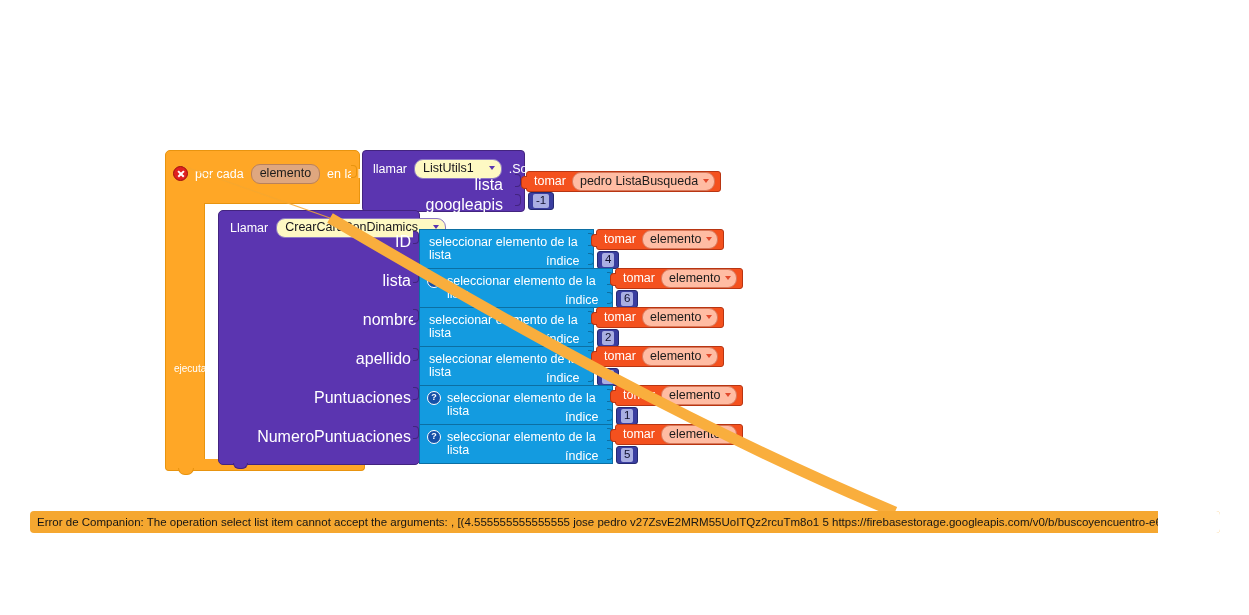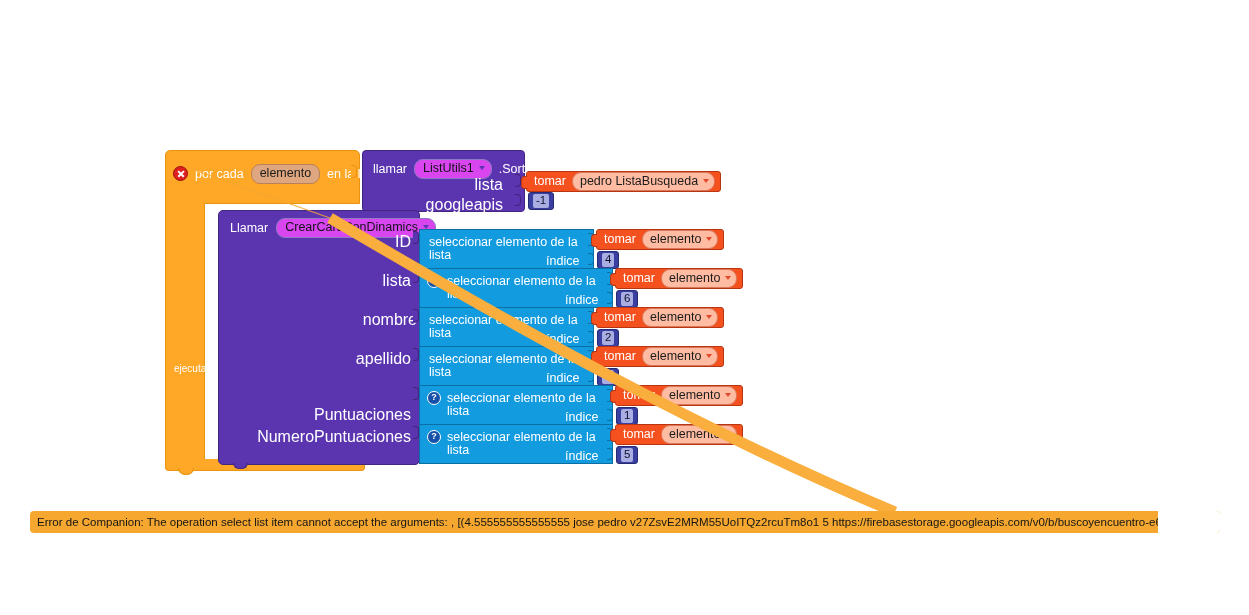--- a/index.html
+++ b/index.html
@@ -132,30 +132,30 @@
     background: #5B35B0;
     border: 1px solid #43247f;
     border-radius: 4px;
     box-sizing: border-box;
   }
   #sortlist .row1 {
     position: absolute; left: 10px; top: 8px;
     display: flex; align-items: center; gap: 7px;
   }
   .drop-chip {
-    background: #d946ef;
+    background: #fef9c3;
     color: #14131a;
     border: 1px solid #8d79c4;
     border-radius: 9px;
     padding: 2px 6px 3px 8px;
     font-size: 12.5px;
     line-height: 1;
     display: inline-flex;
     align-items: center;
-    gap: 5px;
+    gap: 15px;
   }
   .caret {
     width: 0; height: 0;
     border-left: 3.5px solid transparent;
     border-right: 3.5px solid transparent;
     border-top: 4.5px solid #5B35B0;
   }
   .caret.on-orange { border-top-color: #E2492C; }
 
   .arg-label {
@@ -402,21 +402,21 @@
       <span class="drop-chip">
         <span>CrearCardConDinamics</span>
         <span class="caret"></span>
       </span>
     </div>
 
     <div class="arg-label" style="left:2px; top:22px; width:190px;">ID</div>
     <div class="arg-label" style="left:2px; top:61px; width:190px;">lista</div>
     <div class="arg-label" style="left:8px; top:100px; width:190px;">nombre</div>
     <div class="arg-label" style="left:2px; top:139px; width:190px;">apellido</div>
-    <div class="arg-label" style="left:2px; top:195px; width:190px;">Puntuaciones</div>
+    <div class="arg-label" style="left:2px; top:178px; width:190px;">Puntuaciones</div>
     <div class="arg-label" style="left:2px; top:217px; width:190px;">NumeroPuntuaciones</div>
 
     <div class="sock-purple" style="left:194px; top:20px;"></div>
     <div class="sock-purple" style="left:194px; top:59px;"></div>
     <div class="sock-purple" style="left:194px; top:98px;"></div>
     <div class="sock-purple" style="left:194px; top:137px;"></div>
     <div class="sock-purple" style="left:194px; top:176px;"></div>
     <div class="sock-purple" style="left:194px; top:215px;"></div>
   </div>
   <div class="cc-notch"></div>

